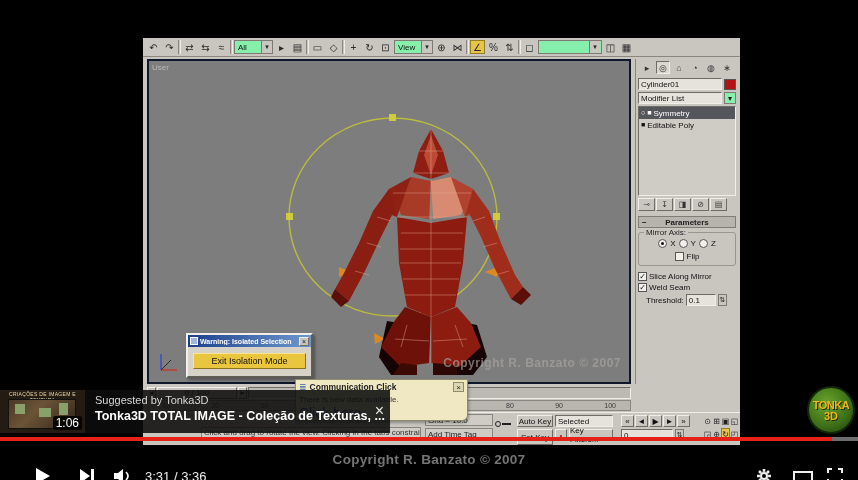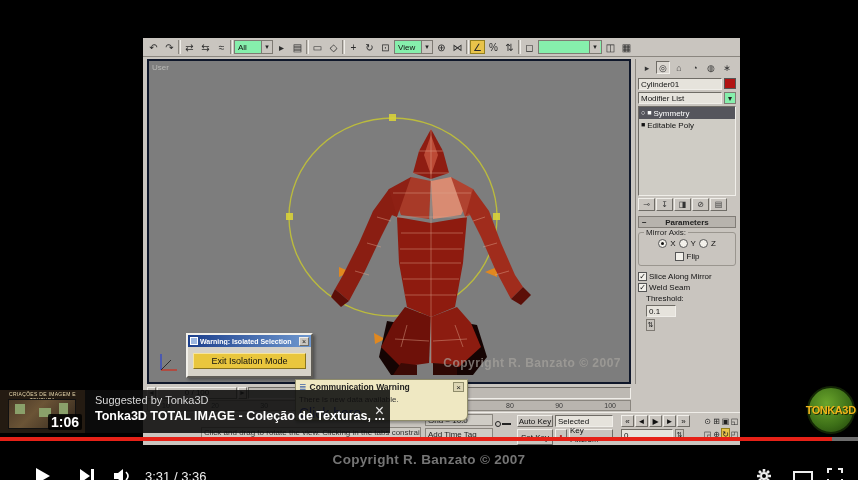--- a/index.html
+++ b/index.html
@@ -22,21 +22,21 @@
   .gizmo{position:absolute;left:0;top:0;pointer-events:none;}
   .charsvg{position:absolute;left:182px;top:64px;}
   .tripod{position:absolute;left:8px;bottom:8px;}
 
   
   .cmd{position:absolute;left:492px;top:21px;width:103px;height:325px;background:#c9c5bf;border-left:1px solid #8a867f;padding:1px 2px;font-size:8px;}
   .tabs{display:flex;justify-content:space-between;padding:1px 2px;height:16px;}
   .tab{width:14px;height:13px;display:flex;align-items:center;justify-content:center;font-size:9px;color:#333;}
   .tab.act{background:#dad6d0;border:1px solid;border-color:#6f6c66 #f0eee9 #f0eee9 #6f6c66;}
   .fld{background:#e6e3dc;border:1px solid;border-color:#6f6c66 #f0eee9 #f0eee9 #6f6c66;font-size:8px;padding:0 2px;height:12px;display:flex;align-items:center;color:#111;}
-  .row{display:flex;gap:2px;margin-top:2px;}
+  .row{display:flex;align-items:center;gap:2px;margin-top:2px;}
   .swatch{width:12px;height:11px;background:#b11414;border:1px solid #555;flex:none;}
   .stack{margin-top:2px;height:90px;background:#cfccc5;border:1px solid;border-color:#6f6c66 #f0eee9 #f0eee9 #6f6c66;overflow:hidden;}
   .srow{display:flex;align-items:center;gap:2px;height:12px;padding:0 2px;font-size:8px;color:#111;}
   .srow.sel{background:#55555c;color:#fff;}
   .sic{font-size:7px;line-height:8px;}
   .mini{display:flex;gap:1px;margin-top:2px;}
   .mbtn{width:17px;height:13px;background:#c9c5bf;border:1px solid;border-color:#f0eee9 #6f6c66 #6f6c66 #f0eee9;font-size:8px;display:flex;align-items:center;justify-content:center;color:#333;}
   .roll{margin-top:5px;height:12px;background:#b7b3ad;border:1px solid #807c76;display:flex;align-items:center;justify-content:center;font-size:8px;font-weight:bold;color:#222;position:relative;}
   .roll .rminus{position:absolute;left:3px;font-weight:bold;}
   .grp{margin-top:4px;border:1px solid #9a968f;border-radius:3px;padding:6px 3px 4px;position:relative;}
@@ -80,27 +80,27 @@
   .comm-x{width:11px;height:10px;background:#ddd6b4;border:1px solid #8f8c6b;font-size:8px;line-height:9px;text-align:center;color:#222;}
   .comm-msg{margin-top:3px;font-size:8px;color:#333;}
   .comm-link{font-size:14px;color:#2b3fbb;}
 
   
   .suggest{position:absolute;left:0;top:390px;width:390px;height:43px;background:rgba(12,12,12,.88);z-index:6;display:flex;}
   .thumb{position:relative;width:85px;height:43px;background:#241b12;flex:none;overflow:hidden;}
   .thumb-cap{position:absolute;left:0;top:1px;width:100%;text-align:center;font-size:5px;color:#e8d9ae;letter-spacing:.3px;}
   .thumb-img{position:absolute;left:8px;top:9px;width:68px;height:30px;background:linear-gradient(135deg,#4a3826 0%,#6b5436 40%,#2e241a 100%);border:1px solid #111;}
   .thumb-img i{position:absolute;background:#8aa06a;}
-  .dur{position:absolute;right:3px;bottom:3px;background:rgba(0,0,0,.85);color:#fff;font-size:14px;font-weight:bold;padding:0 3px;border-radius:2px;}
+  .dur{position:absolute;right:3px;bottom:3px;background:rgba(0,0,0,.85);color:#fff;font-size:12px;font-weight:normal;padding:0 3px;border-radius:2px;}
   .sg-txt{padding:4px 0 0 10px;flex:1;overflow:hidden;}
   .sg-label{font-size:11px;color:#d7d7d7;}
   .sg-title{margin-top:3px;font-size:12.5px;font-weight:bold;color:#fff;white-space:nowrap;overflow:hidden;}
   .sg-x{position:absolute;right:6px;top:13px;font-size:16px;color:#e6e6e6;line-height:16px;z-index:7;}
 
-  .wm{position:absolute;left:807px;top:386px;width:48px;height:48px;border-radius:50%;background:radial-gradient(circle at 40% 35%,#6aa52c,#3c6e17 60%,#1e3c0a);border:2px solid #132605;z-index:6;display:flex;flex-direction:row;align-items:center;justify-content:center;}
+  .wm{position:absolute;left:807px;top:386px;width:48px;height:48px;border-radius:50%;background:radial-gradient(circle at 40% 35%,#6aa52c,#3c6e17 60%,#1e3c0a);border:2px solid #132605;z-index:6;display:flex;flex-direction:column;align-items:center;justify-content:center;}
   .wm .l1{font-size:11px;font-weight:bold;color:#f2b51b;letter-spacing:-0.5px;text-shadow:1px 1px 0 #1a2e08;}
   .wm .l2{font-size:11px;font-weight:bold;color:#f2b51b;text-shadow:1px 1px 0 #1a2e08;margin-top:-1px;}
 
   .progress{position:absolute;left:0;top:437px;width:858px;height:4px;background:#6d6d6d;z-index:8;}
   .prog-fill{height:4px;background:#e62117;width:97%;}
 
   .copyline{position:absolute;left:0;top:452px;width:858px;text-align:center;font-size:13.5px;font-weight:bold;color:#757575;z-index:7;letter-spacing:.3px;}
 
   .controls{position:absolute;left:0;top:456px;width:746px;height:39px;z-index:9;}
   .play{position:absolute;left:36px;top:12px;width:0;height:0;border-left:14px solid #fff;border-top:8px solid transparent;border-bottom:8px solid transparent;}
@@ -267,21 +267,21 @@
         </div>
       </div>
       <div class="row" style="margin-top:6px;">
         <span class="cb">✓</span>
         <span class="lbl">Slice Along Mirror</span>
       </div>
       <div class="row">
         <span class="cb">✓</span>
         <span class="lbl">Weld Seam</span>
       </div>
-      <div class="row" style="padding-left:8px;flex-direction:column;">
+      <div class="row" style="padding-left:8px;">
         <span class="lbl">Threshold:</span>
         <span class="fld" style="width:30px;">0.1</span>
         <span class="spin">⇅</span>
       </div>
     </div>
 
     <div class="tslider">
       <span class="tsbtn">◄</span>
       <span class="tshandle">0 / 100</span>
       <span class="tsbtn">►</span>
@@ -339,21 +339,21 @@
       <span class="dlg-ico"></span>
       <span class="dlg-title">Warning: Isolated Selection</span>
       <span class="dlg-x">×</span>
     </div>
     <div class="dlg-btn">Exit Isolation Mode</div>
   </div>
 
   <div class="comm">
     <div class="comm-t">
       <span class="comm-ico">≣</span>
-      <span class="comm-title">Communication Warning</span>
+      <span class="comm-title">Communication Click</span>
       <span class="comm-x">×</span>
     </div>
     <div class="comm-msg">There is new data available.</div>
     <span class="comm-link">Click here.</span>
   </div>
 
   <div class="suggest">
     <div class="thumb">
       <span class="thumb-cap">CRIAÇÕES DE IMAGEM E TEXTURA</span>
       <span class="thumb-img">

